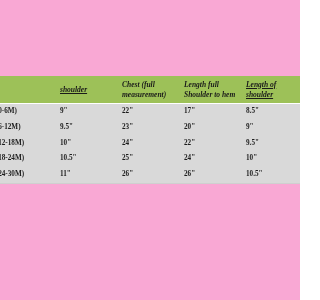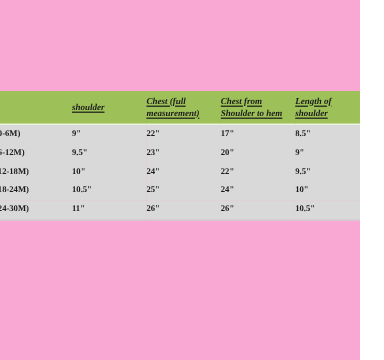--- a/index.html
+++ b/index.html
@@ -59,21 +59,20 @@
     vertical-align: middle;
     border-bottom: 1.5px solid #ffffff;
   }
   thead th .hdr-txt {
     display: inline;
     text-decoration: underline;
     text-underline-offset: 1px;
   }
   thead th .hdr-line {
     display: block;
-    text-decoration: underline;
     text-underline-offset: 1px;
   }
 
   
   tbody tr {
     background: #d9d9d9;
   }
   tbody td {
     height: 15.8px;
     padding: 0 0 0 12px;
@@ -117,21 +116,21 @@
             
           </th>
           <th>
             <span class="hdr-txt">shoulder</span>
           </th>
           <th>
             <span class="hdr-line">Chest (full</span>
             <span class="hdr-line">measurement)</span>
           </th>
           <th>
-            <span class="hdr-line">Chest from</span>
+            <span class="hdr-line">Length full</span>
             <span class="hdr-line">Shoulder to hem</span>
           </th>
           <th>
             <span class="hdr-txt">Length of shoulder</span>
           </th>
         </tr>
       </thead>
 
       <tbody>
         <tr>

